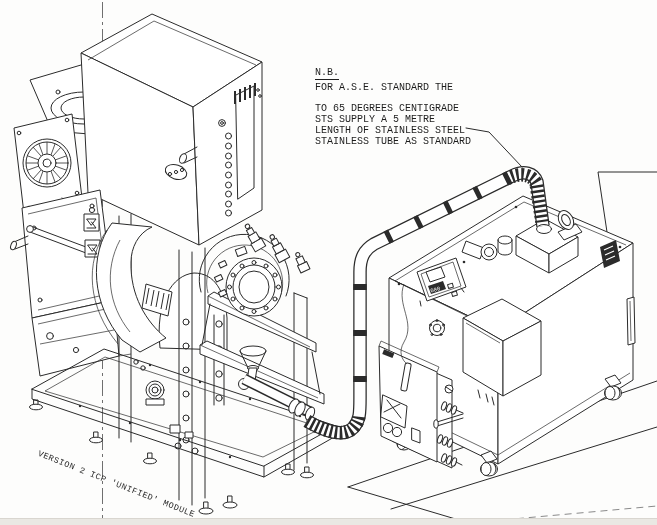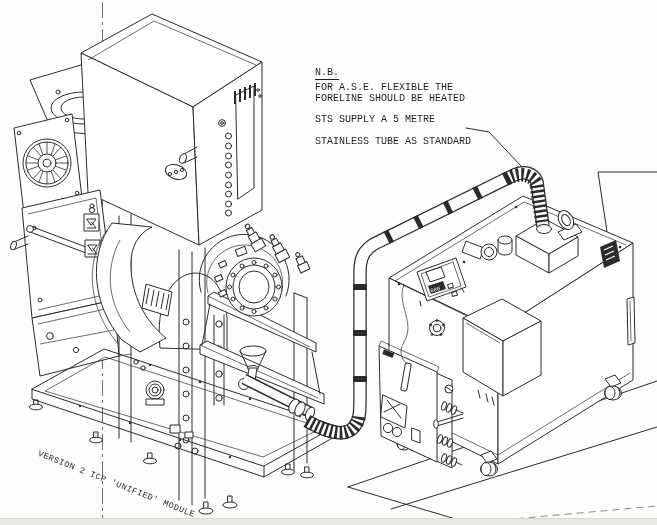--- a/index.html
+++ b/index.html
@@ -447,24 +447,24 @@
     <ellipse class="ln" cx="544" cy="229" rx="7.5" ry="4.5"></ellipse>
   </g>
 
   <g>
     <path class="ln" d="M466,128 L489,132 L522,167"></path>
   </g>
 </svg>
 
   <div class="note">
     <span class="note-heading">N.B.</span><br>
-    <span>FOR A.S.E. FLEXIBLE THE</span><br>
-    <span>FORELINE SHOULD BE HEATED</span><br>
+    <span>FOR A.S.E. STANDARD THE</span><br>
     <br>
+    <span>TO 65 DEGREES CENTIGRADE</span><br>
     <span>STS SUPPLY A 5 METRE</span><br>
-    <br>
+    <span>LENGTH OF STAINLESS STEEL</span><br>
     <span>STAINLESS TUBE AS STANDARD</span>
   </div>
 
   <div class="caption">VERSION 2 ICP 'UNIFIED' MODULE</div>
 
   <div class="scan-band"></div>
 </div>
 
 </body></html>

